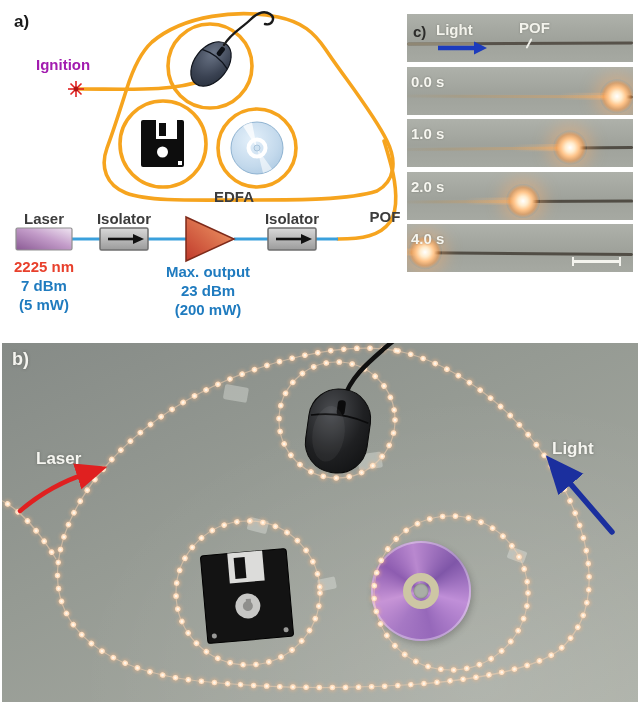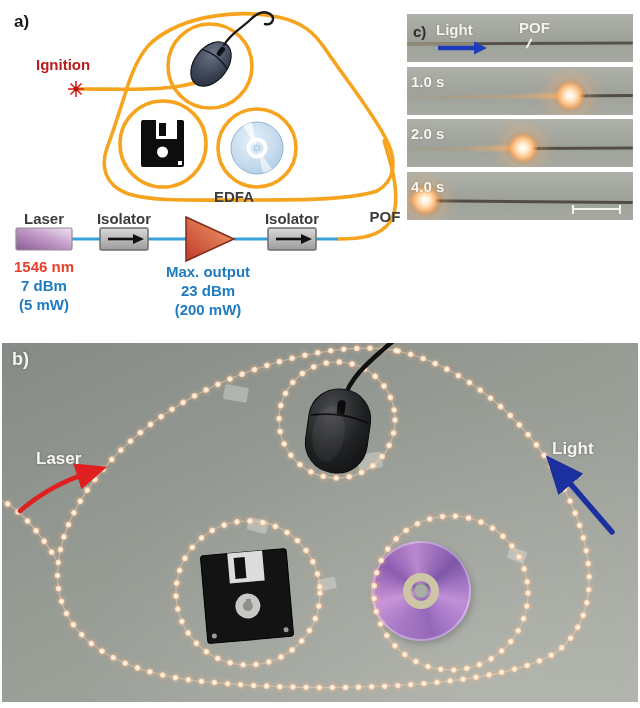--- a/index.html
+++ b/index.html
@@ -6,21 +6,21 @@
   body{width:640px;height:708px;position:relative;overflow:hidden;
        font-family:"Liberation Sans","DejaVu Sans",sans-serif;}
   .abs{position:absolute;}
 
   
   #panel-a{left:0;top:0;width:406px;height:340px;background:#fff;}
   #panel-a svg{position:absolute;left:0;top:0;}
   .pa-txt{position:absolute;font-weight:700;font-size:15px;color:#3c3c3c;white-space:nowrap;}
   .pa-ctr{transform:translateX(-50%);}
   #pa-label{left:14px;top:12px;font-size:17px;color:#1a1a1a;}
-  #pa-ignition{left:36px;top:56px;color:#b91c1c;font-weight:600;}
+  #pa-ignition{left:36px;top:56px;color:#a21caf;font-weight:600;}
   .spec-red{color:#e8402c;}
   .spec-blue{color:#1f7bbf;}
 
   
   #panel-c{left:407px;top:14px;width:226px;height:319px;}
   .pc-strip{position:relative;width:226px;height:48px;margin-bottom:4.5px;overflow:hidden;
             background:linear-gradient(180deg,#aeb1aa 0%,#9fa29b 55%,#a6a9a2 100%);}
   .fiber-row{position:absolute;left:0;top:0;width:100%;height:100%;transform:rotate(var(--tilt,0deg));}
   .pc-fiber-full{position:absolute;left:0;top:28px;width:100%;height:2.6px;background:#57524a;border-radius:2px;}
   .pc-fiber-lightcap{position:absolute;left:0;top:28px;width:30%;height:2.6px;background:rgba(190,178,152,0.55);border-radius:2px;}
@@ -171,21 +171,21 @@
     </svg>
 
     <span id="pa-label" class="pa-txt">a)</span>
     <span id="pa-ignition" class="pa-txt">Ignition</span>
     <span class="pa-txt pa-ctr" style="left:44px;top:210px;">Laser</span>
     <span class="pa-txt pa-ctr" style="left:124px;top:210px;">Isolator</span>
     <span class="pa-txt pa-ctr" style="left:210px;top:188px;margin-left:24px;">EDFA</span>
     <span class="pa-txt pa-ctr" style="left:292px;top:210px;">Isolator</span>
     <span class="pa-txt pa-ctr" style="left:385px;top:208px;">POF</span>
 
-    <span class="pa-txt pa-ctr spec-red" style="left:44px;top:258px;">1546 nm</span>
+    <span class="pa-txt pa-ctr spec-red" style="left:44px;top:258px;">2225 nm</span>
     <span class="pa-txt pa-ctr spec-blue" style="left:44px;top:277px;">7 dBm</span>
     <span class="pa-txt pa-ctr spec-blue" style="left:44px;top:296px;">(5 mW)</span>
     <span class="pa-txt pa-ctr spec-blue" style="left:208px;top:263px;">Max. output</span>
     <span class="pa-txt pa-ctr spec-blue" style="left:208px;top:282px;">23 dBm</span>
     <span class="pa-txt pa-ctr spec-blue" style="left:208px;top:301px;">(200 mW)</span>
   </section>
 
   <section id="panel-c" class="abs">
 
     <div class="pc-strip" style="--tilt:-0.3deg;">
@@ -196,20 +196,29 @@
       <span class="pc-c">c)</span>
       <span class="pc-light">Light</span>
       <svg class="pc-arrow" width="52" height="14" viewBox="0 0 52 14">
         <line x1="2" y1="7" x2="38" y2="7" stroke="#1c3bbd" stroke-width="4.5"></line>
         <polygon points="38,0.5 51,7 38,13.5" fill="#1c3bbd"></polygon>
       </svg>
       <span class="pc-pof">POF</span>
       <div class="pof-slash"></div>
     </div>
 
+    <div class="pc-strip" style="--tilt: 0.2deg; --pos: 93%;">
+      <div class="fiber-row">
+        <div class="fiber-left"></div>
+        <div class="fiber-right"></div>
+        <div class="trail"></div>
+        <div class="glow"></div>
+      </div>
+      <span class="pc-time">0.0 s</span>
+    </div>
 
     <div class="pc-strip" style="--tilt: -0.5deg; --pos: 72%;">
       <div class="fiber-row">
         <div class="fiber-left"></div>
         <div class="fiber-right"></div>
         <div class="trail"></div>
         <div class="glow"></div>
       </div>
       <span class="pc-time">1.0 s</span>
     </div>

